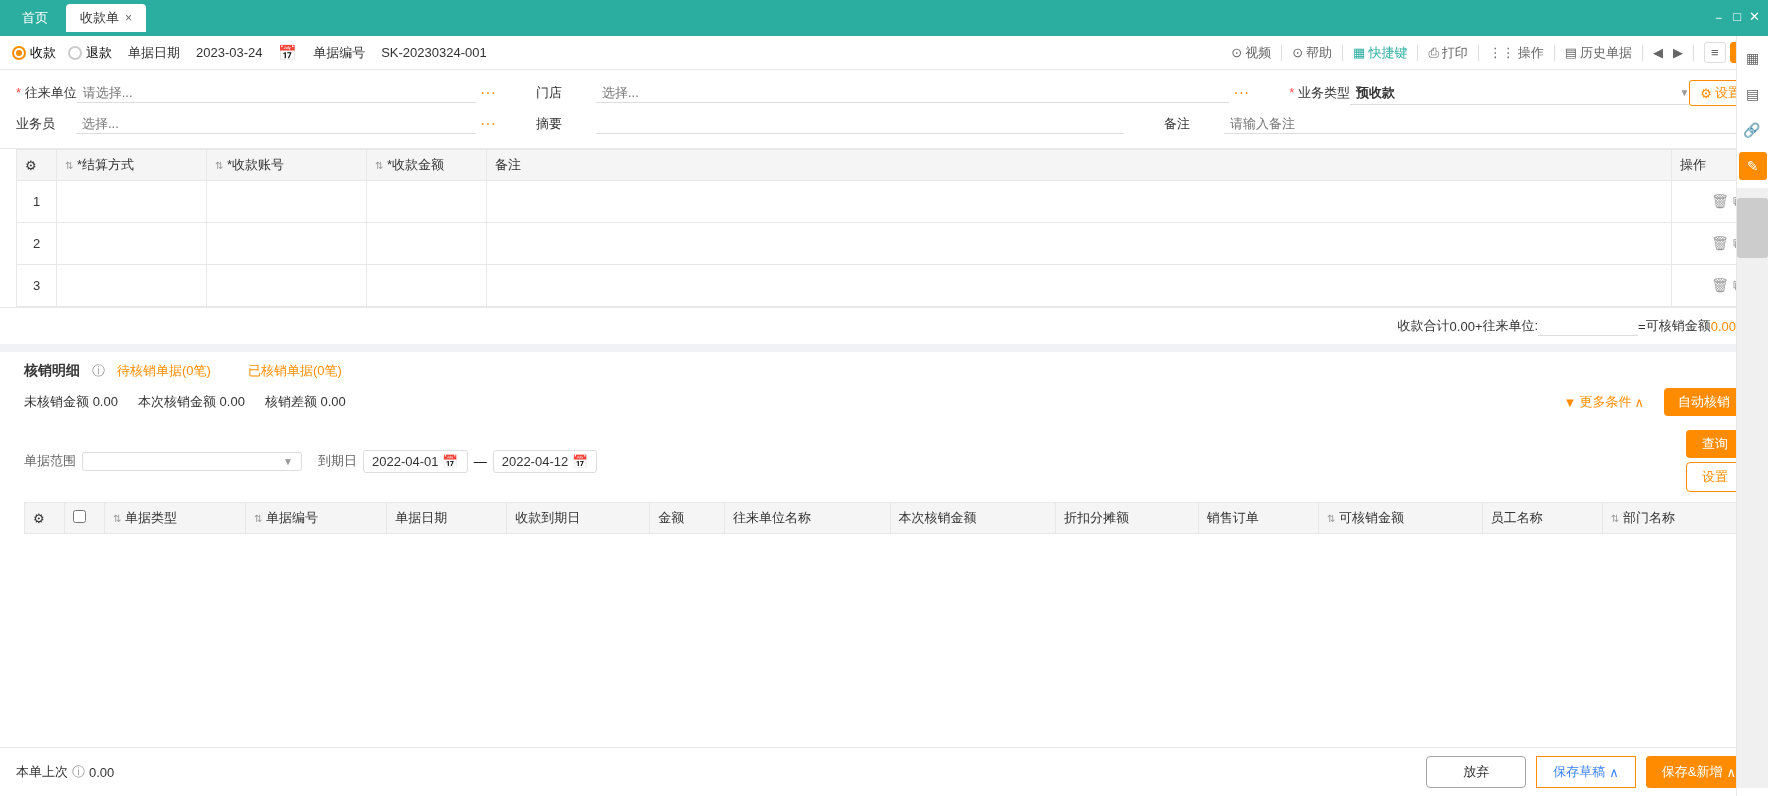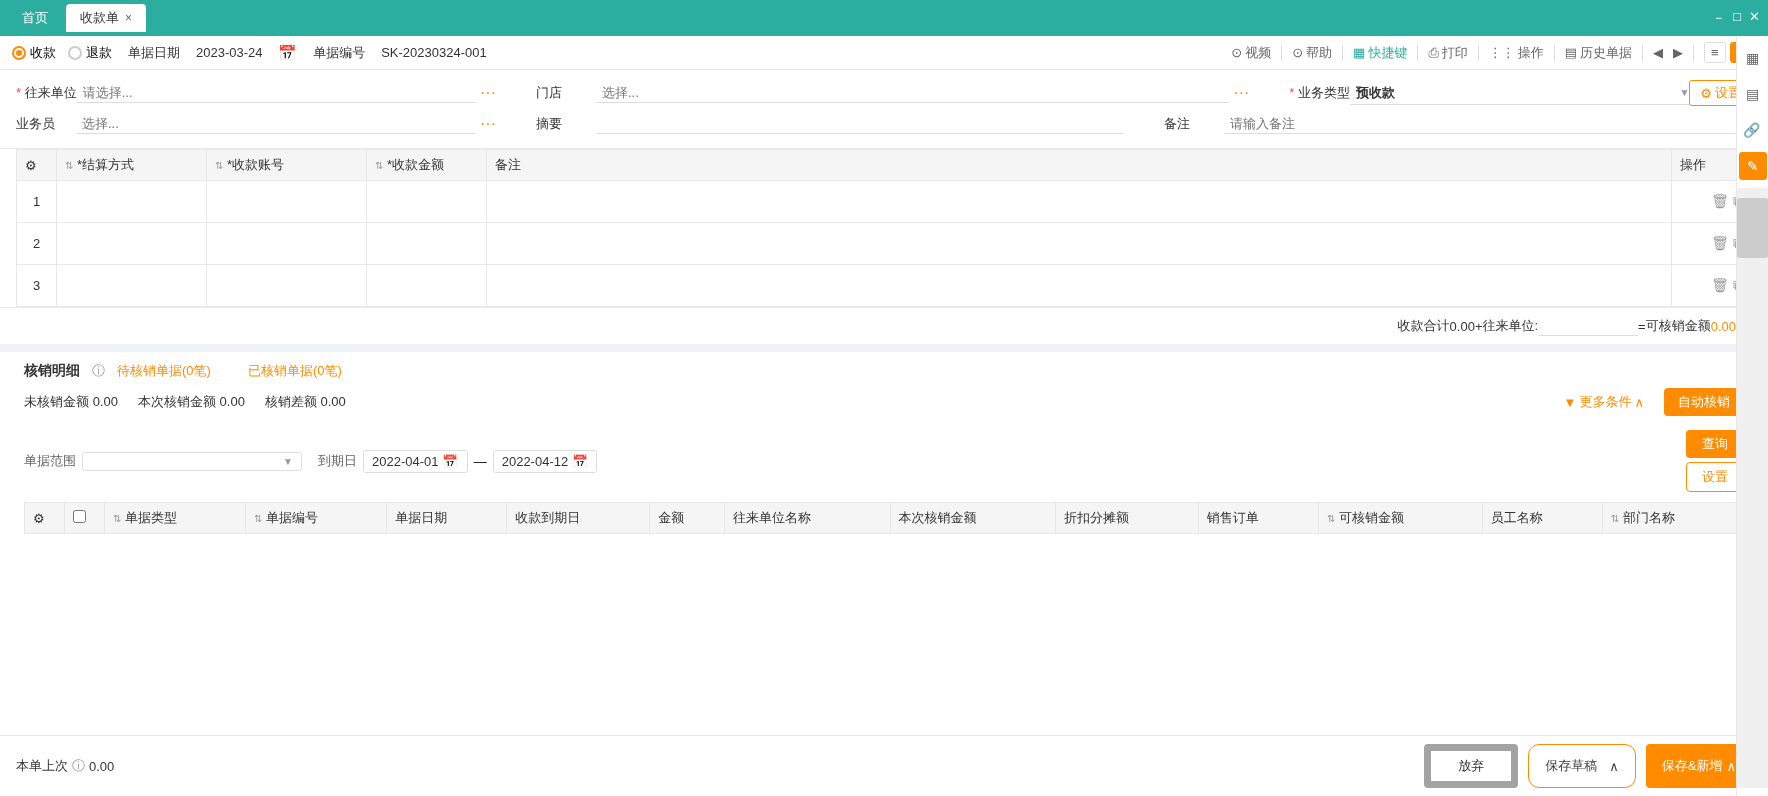--- a/index.html
+++ b/index.html
@@ -415,36 +415,36 @@
       padding: 8px 16px;
       border-top: 1px solid #e8e8e8;
       background: #fff;
       gap: 16px;
     }
     .footer-info { color: #333; display: flex; align-items: center; gap: 4px; }
     .footer-info .info-icon2 { color: #999; cursor: pointer; }
     .footer-actions { margin-left: auto; display: flex; gap: 10px; }
     .btn-abandon {
       background: #fff;
-      border: 7px solid #a3a3a3;
-      color: #333;
-      padding: 6px 27px;
+      border: 1px solid #a3a3a3;
+      color: #333;
+      padding: 6px 36px;
       border-radius: 4px;
       cursor: pointer;
     }
     .btn-save-draft {
       background: #fff;
       border: 1px solid #ff8c00;
-      color: #404040;
+      color: #3b82f6;
       padding: 6px 16px;
-      border-radius: 11px;
-      cursor: pointer;
-      display: flex;
-      align-items: center;
-      gap: 12px;
+      border-radius: 0;
+      cursor: pointer;
+      display: flex;
+      align-items: center;
+      gap: 4px;
     }
     .btn-save-new {
       background: #ff8c00;
       border: none;
       color: #fff;
       padding: 6px 16px;
       border-radius: 4px;
       cursor: pointer;
       display: flex;
       align-items: center;

